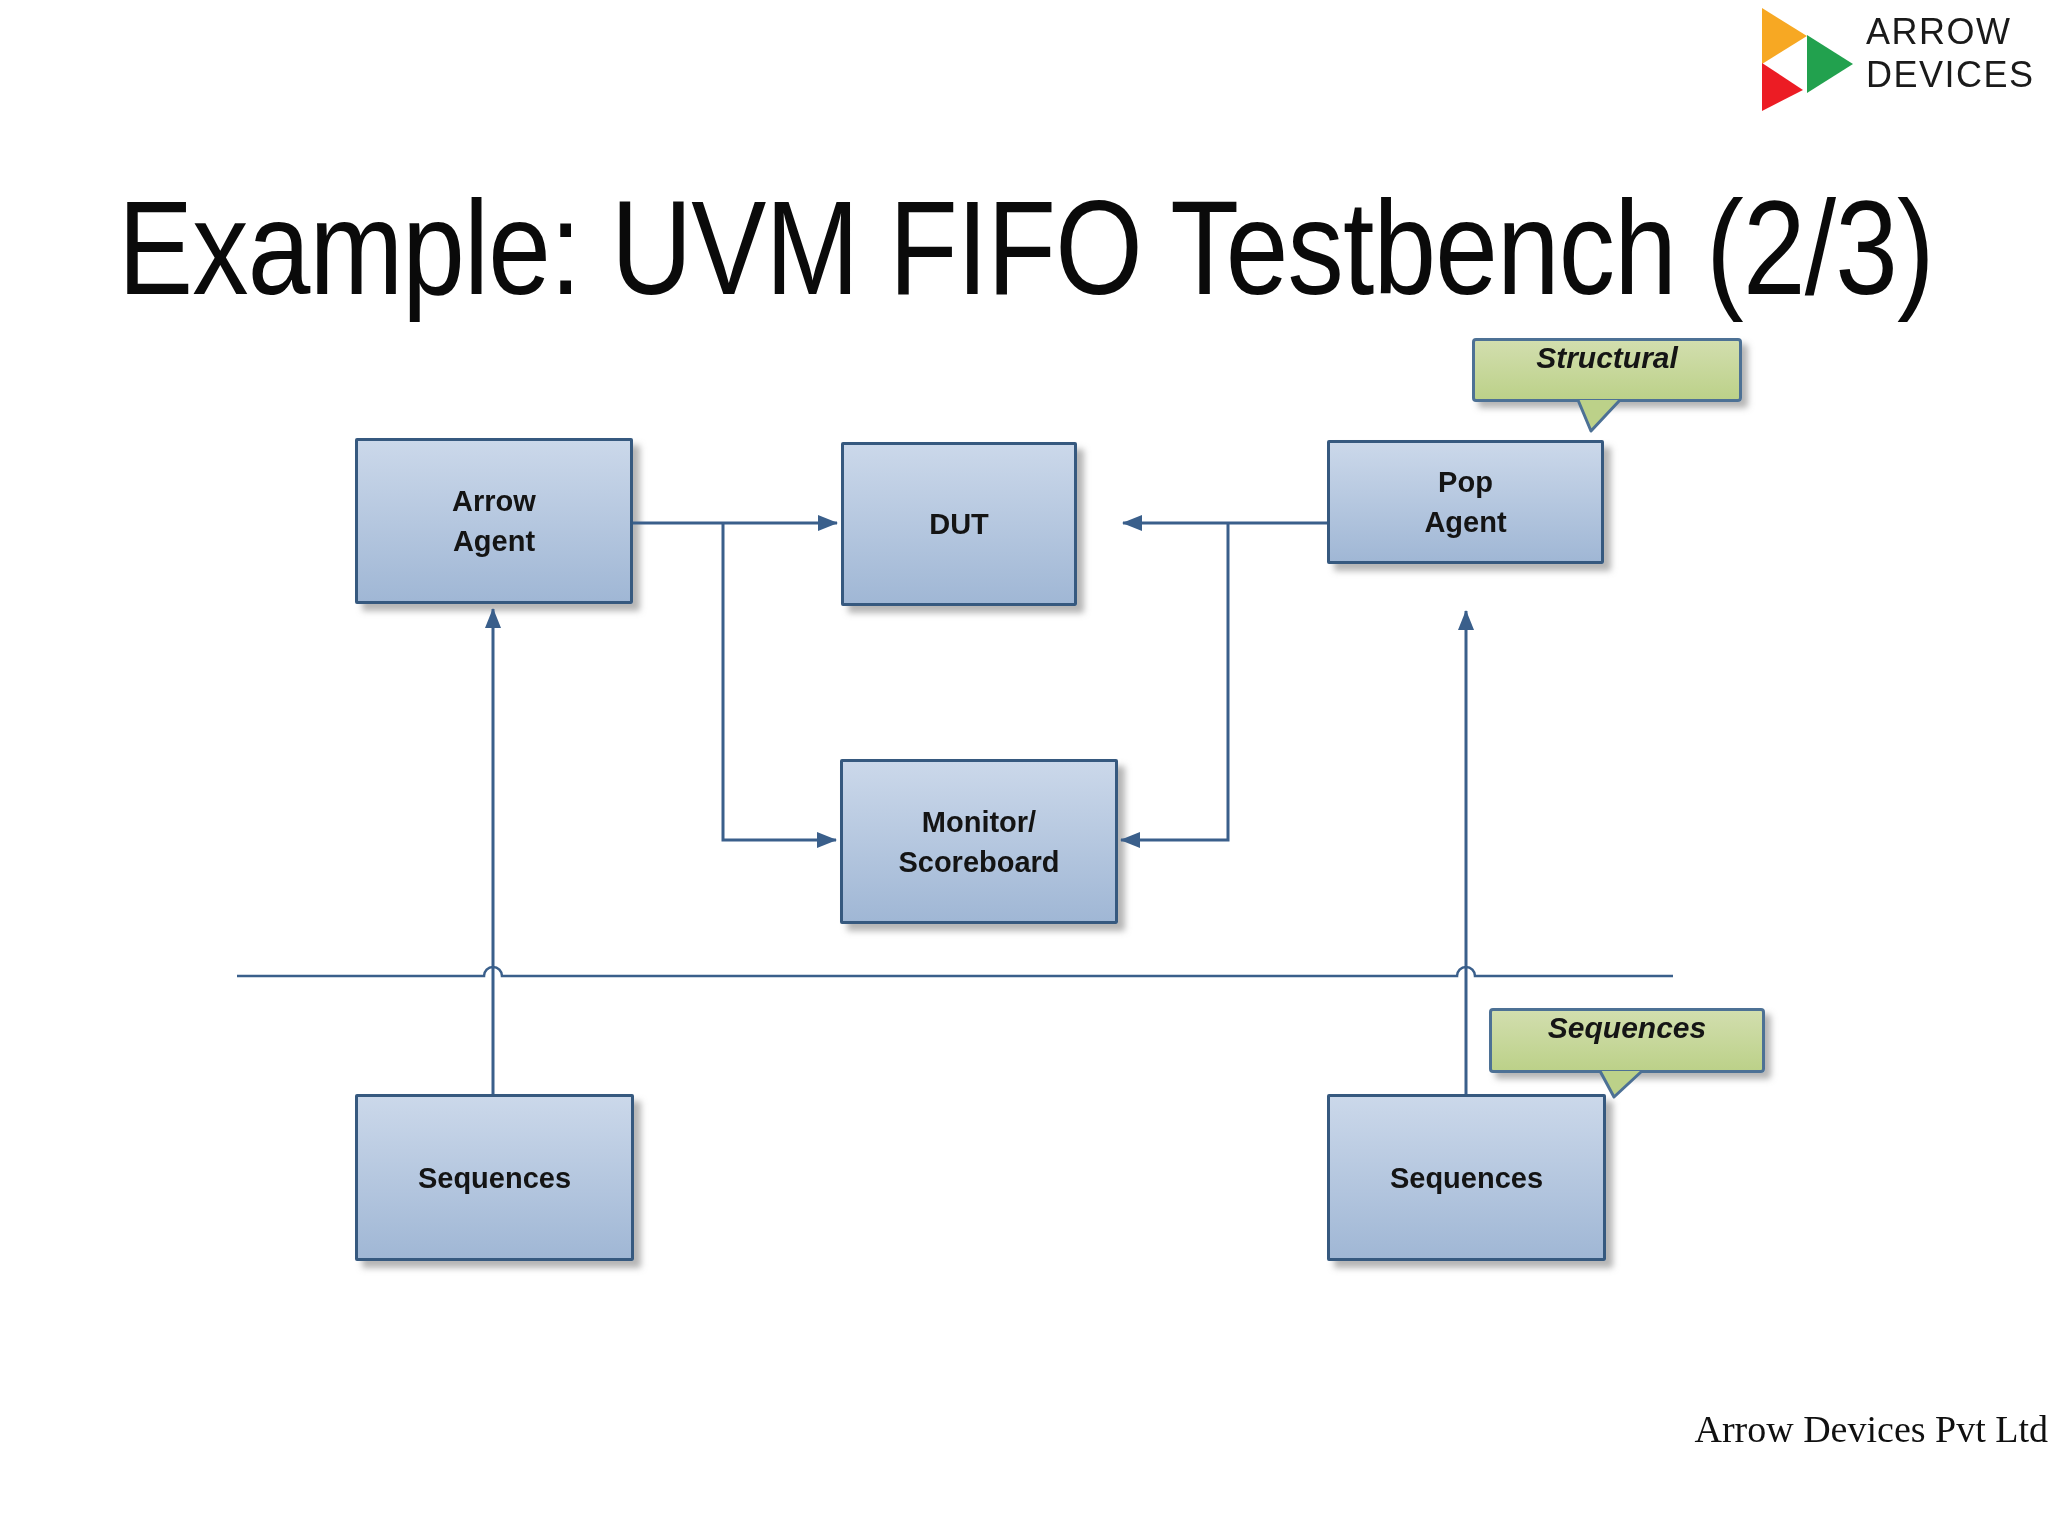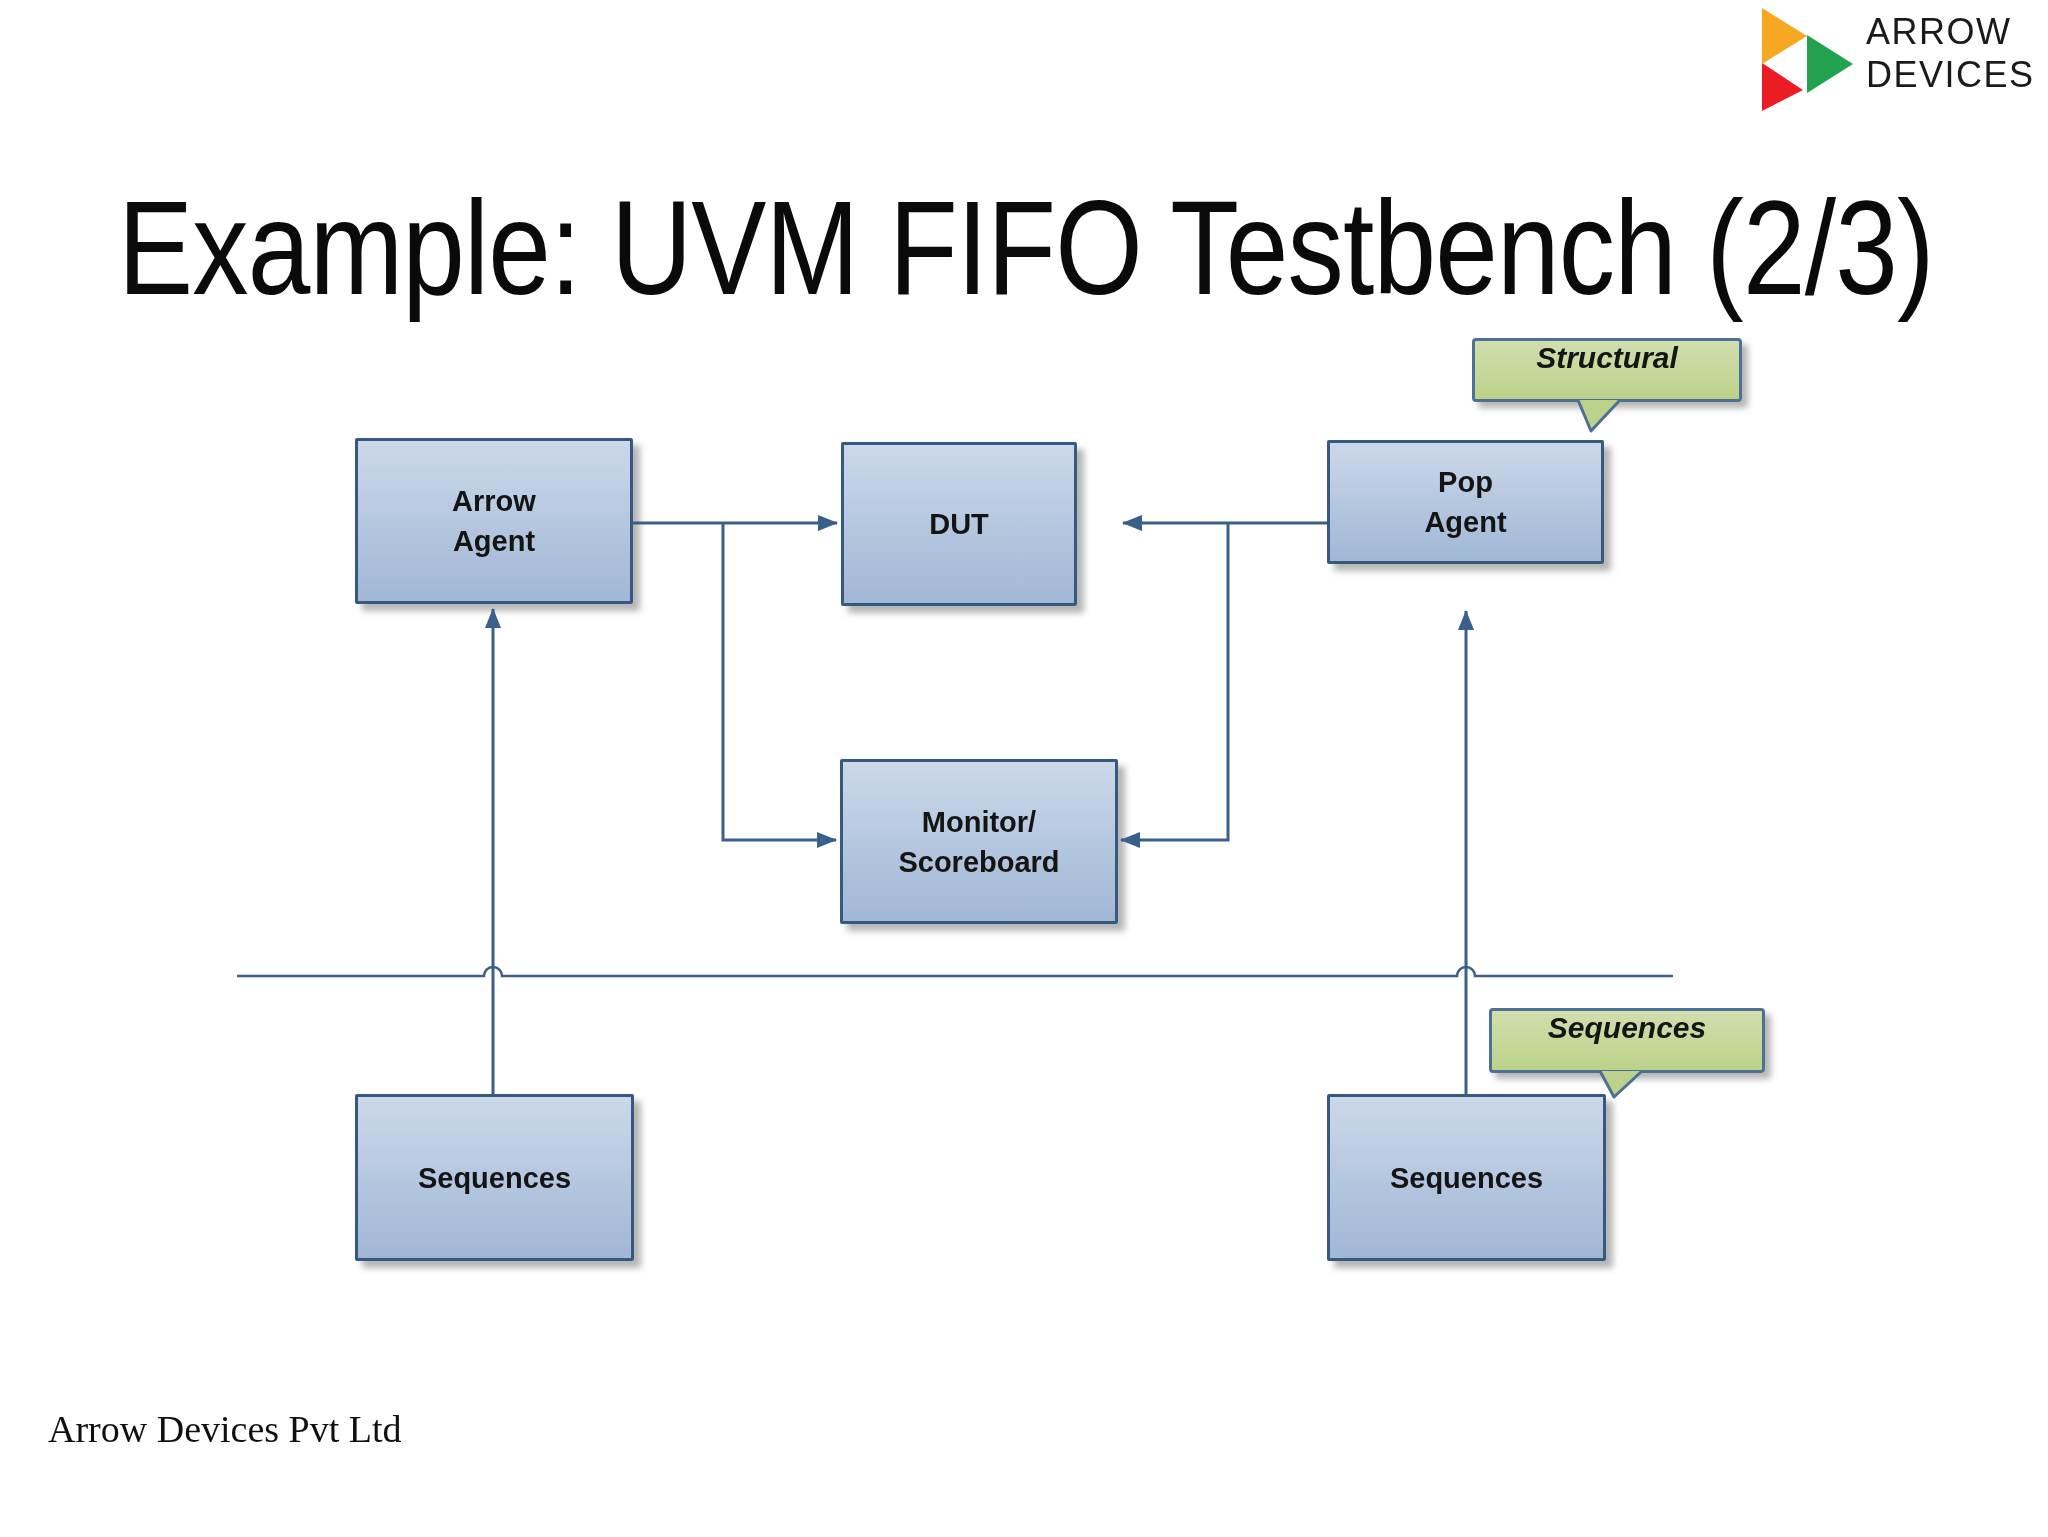--- a/index.html
+++ b/index.html
@@ -39,22 +39,22 @@
   .callout{position:absolute;box-sizing:border-box;
        background:linear-gradient(180deg,var(--callout-fill-top,#d2deae) 0%,var(--callout-fill-bottom,#bcd189) 100%);
        border:3px solid var(--callout-border,#4d7195);border-radius:4px;
        box-shadow:6px 6px 6px rgba(110,110,110,.5);
        display:flex;align-items:flex-start;justify-content:center;
        font-weight:bold;font-style:italic;font-size:30px;color:#151515;}
   .callout-structural{left:1472px;top:338px;width:270px;height:64px;}
   .callout-behavioral{left:1489px;top:1008px;width:276px;height:65px;}
 
   
-  .footer{position:absolute;left:0;right:0;top:1407px;text-align:left;
-          font-family:"Liberation Serif",serif;font-size:38px;color:#101010;margin-left:48px;}
+  .footer{position:absolute;left:0;right:0;top:1407px;text-align:right;
+          font-family:"Liberation Serif",serif;font-size:38px;color:#101010;}
 
   
   .overlay{position:absolute;left:0;top:0;width:2048px;height:1537px;pointer-events:none;}
   .conn{fill:none;stroke:var(--line,#3a5f8b);stroke-width:3px;}
   .divider{fill:none;stroke:var(--line,#3a5f8b);stroke-width:2.5px;}
   .tail{fill:var(--callout-fill-bottom,#bcd189);stroke:var(--callout-border,#4d7195);
         stroke-width:3px;stroke-linejoin:round;}
 </style>
 </head>
 <body>

